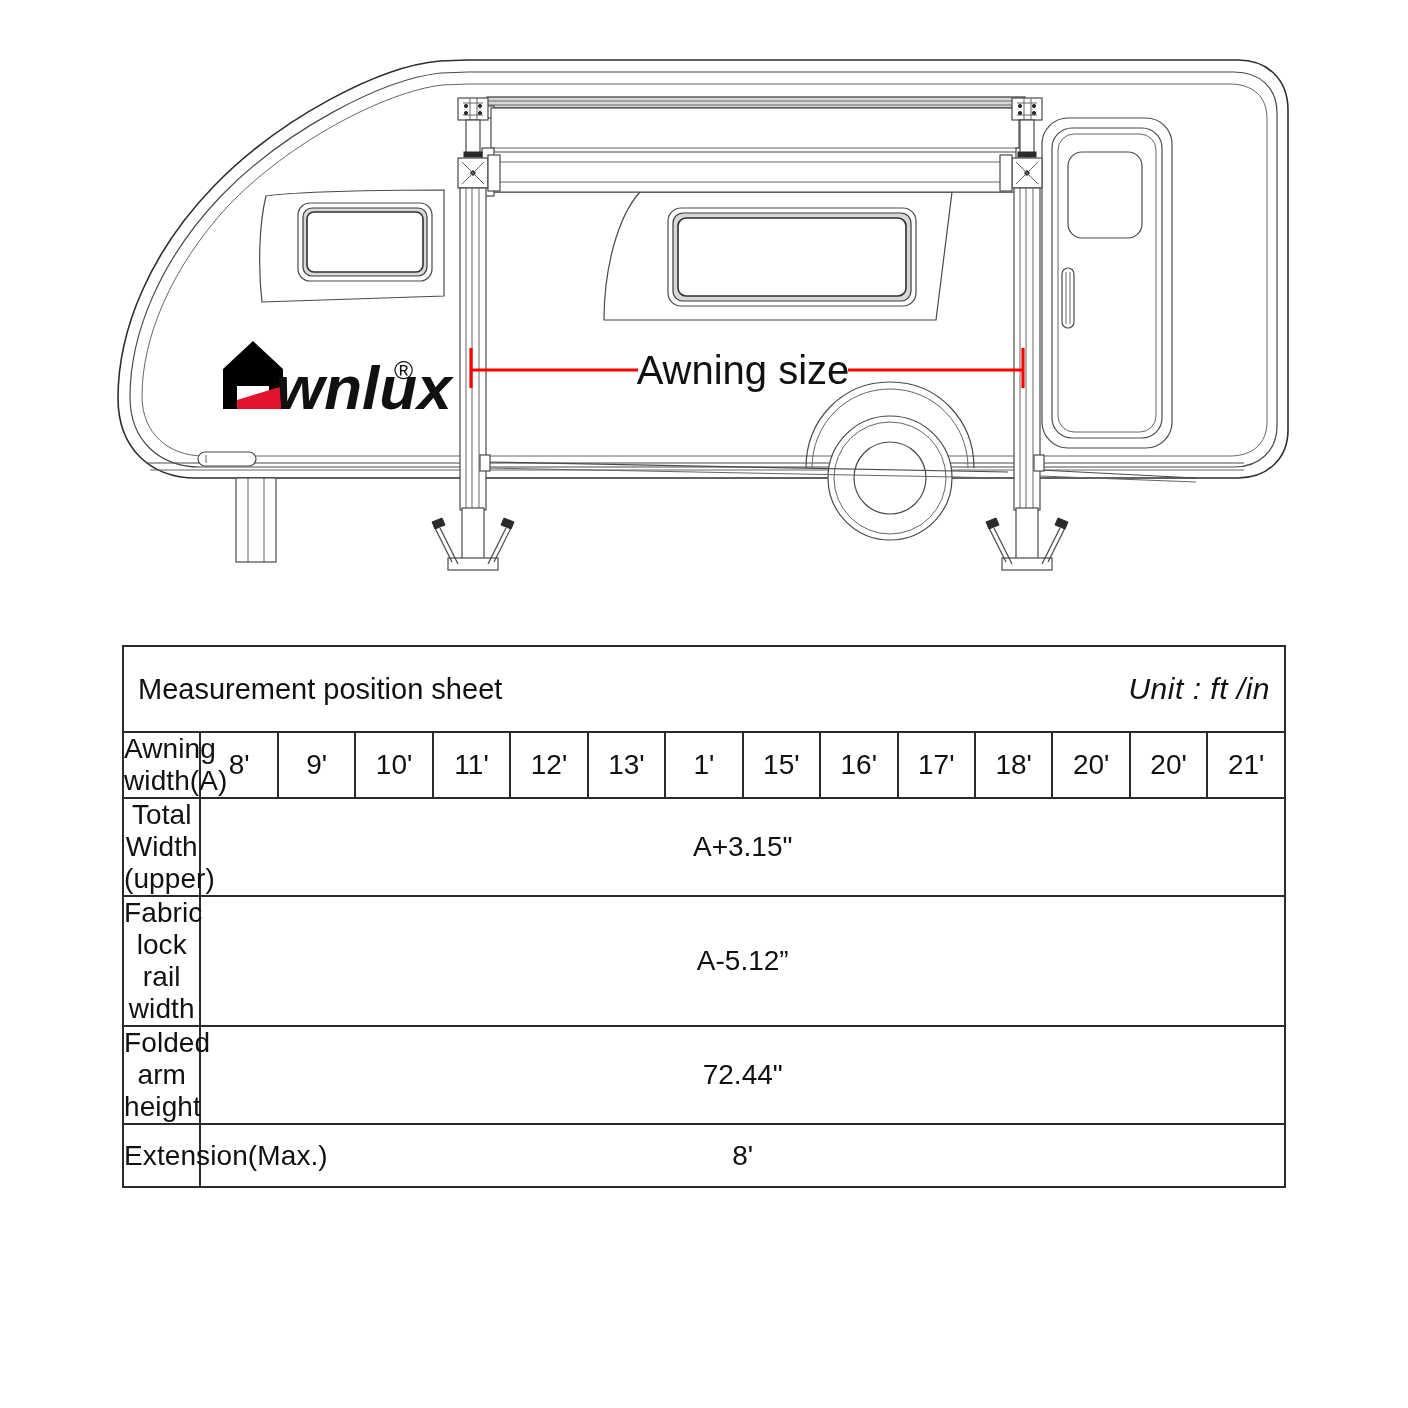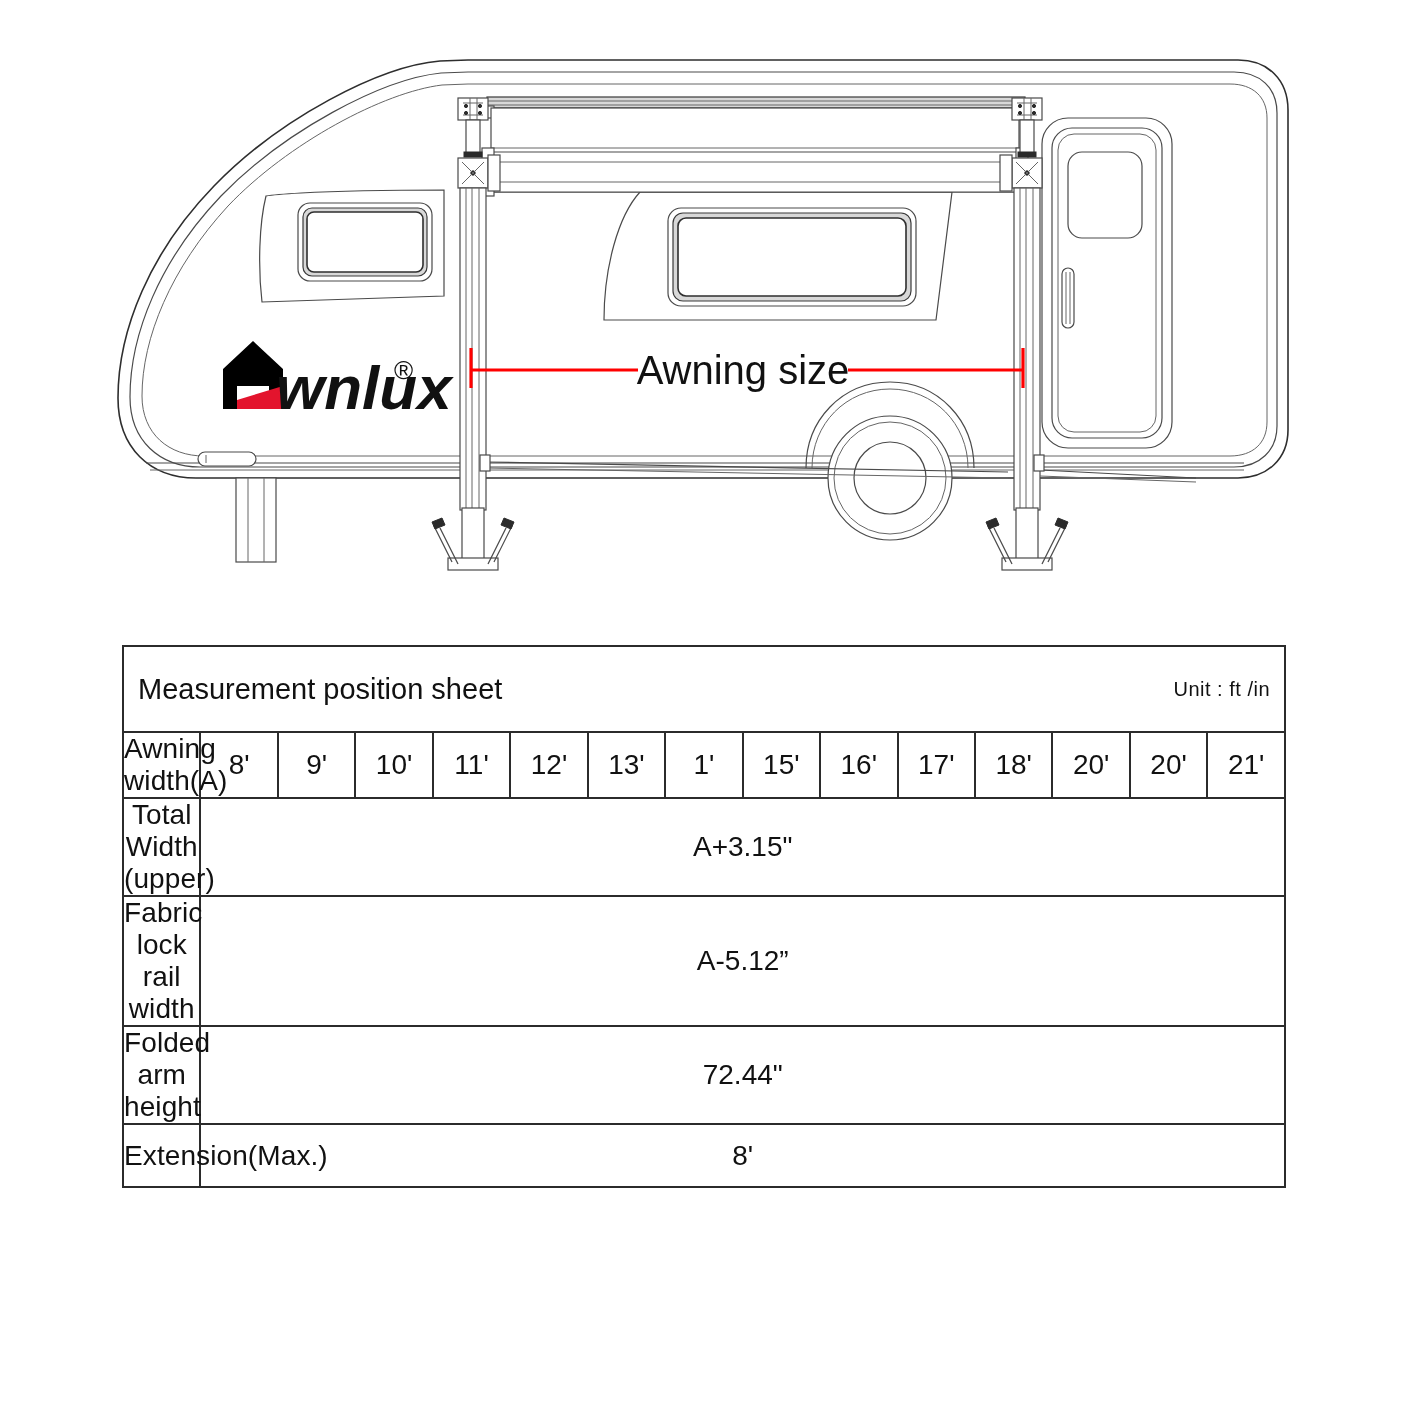--- a/index.html
+++ b/index.html
@@ -46,21 +46,21 @@
   td.val-cell{font-size:28px;}
   td.wcell{font-size:27px;padding:0 1px;}
 
   .title-bar{
     display:flex;align-items:center;justify-content:space-between;
     padding:0 14px;
     height:100%;
     box-sizing:border-box;
   }
   .title-bar .t-left{font-size:29px;}
-  .title-bar .t-right{font-size:20px;}
+  .title-bar .t-right{font-size:30px;font-style:italic;}
   .unit-strong{letter-spacing:.5px;}
 </style>
 </head>
 <body>
 
 <div id="page">
 
   <div id="illustration">
     <svg width="1408" height="620" viewBox="0 0 1408 620" xmlns="http://www.w3.org/2000/svg">
       <defs>

